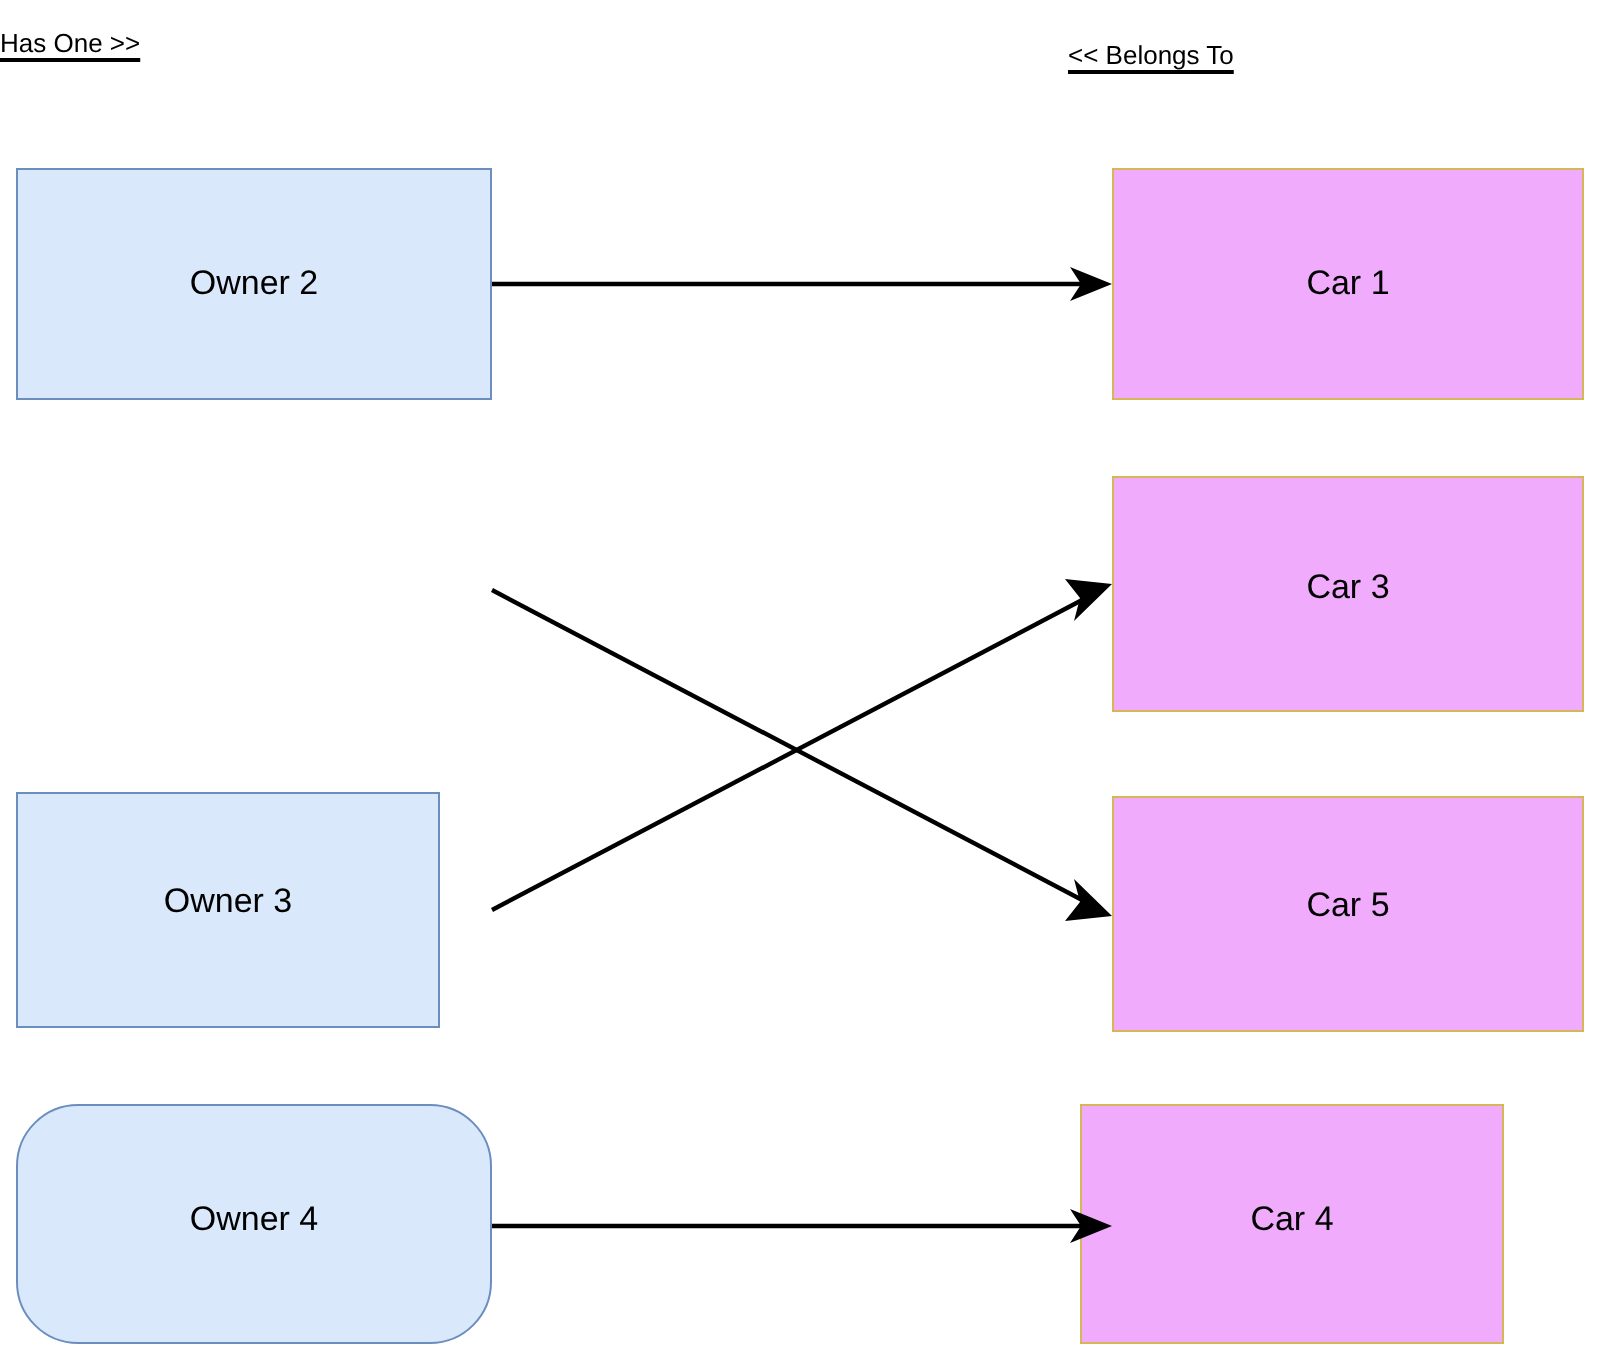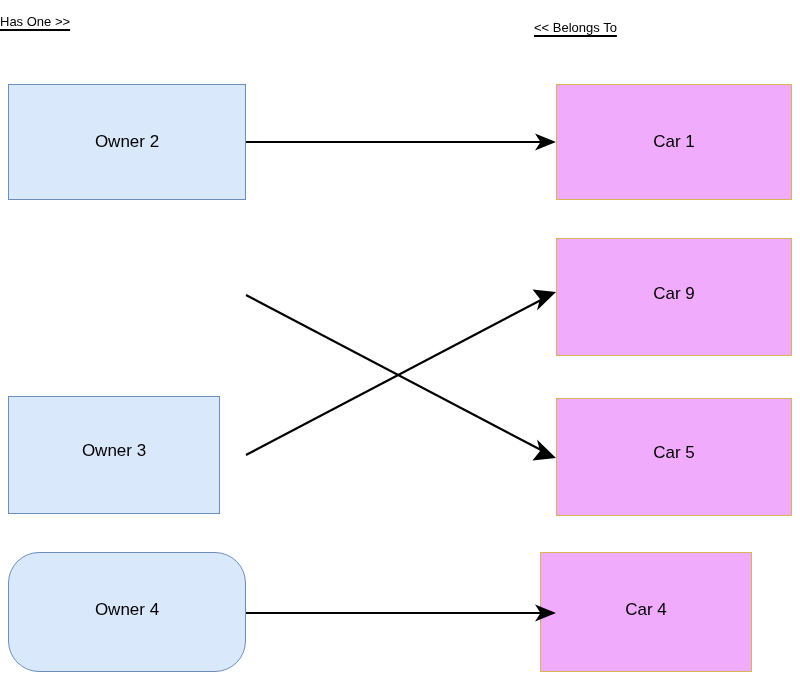--- a/index.html
+++ b/index.html
@@ -123,21 +123,21 @@
     <span class="node-label">Owner 3</span>
   </div>
   <div class="node node-owner" id="node-owner-4">
     <span class="node-label">Owner 4</span>
   </div>
 
   <div class="node node-car" id="node-car-1">
     <span class="node-label">Car 1</span>
   </div>
   <div class="node node-car" id="node-car-2">
-    <span class="node-label">Car 9</span>
+    <span class="node-label">Car 3</span>
   </div>
   <div class="node node-car" id="node-car-3">
     <span class="node-label">Car 5</span>
   </div>
   <div class="node node-car" id="node-car-4">
     <span class="node-label">Car 4</span>
   </div>
 
   <svg id="edge-layer" viewBox="0 0 800 684" width="800" height="684">
 

